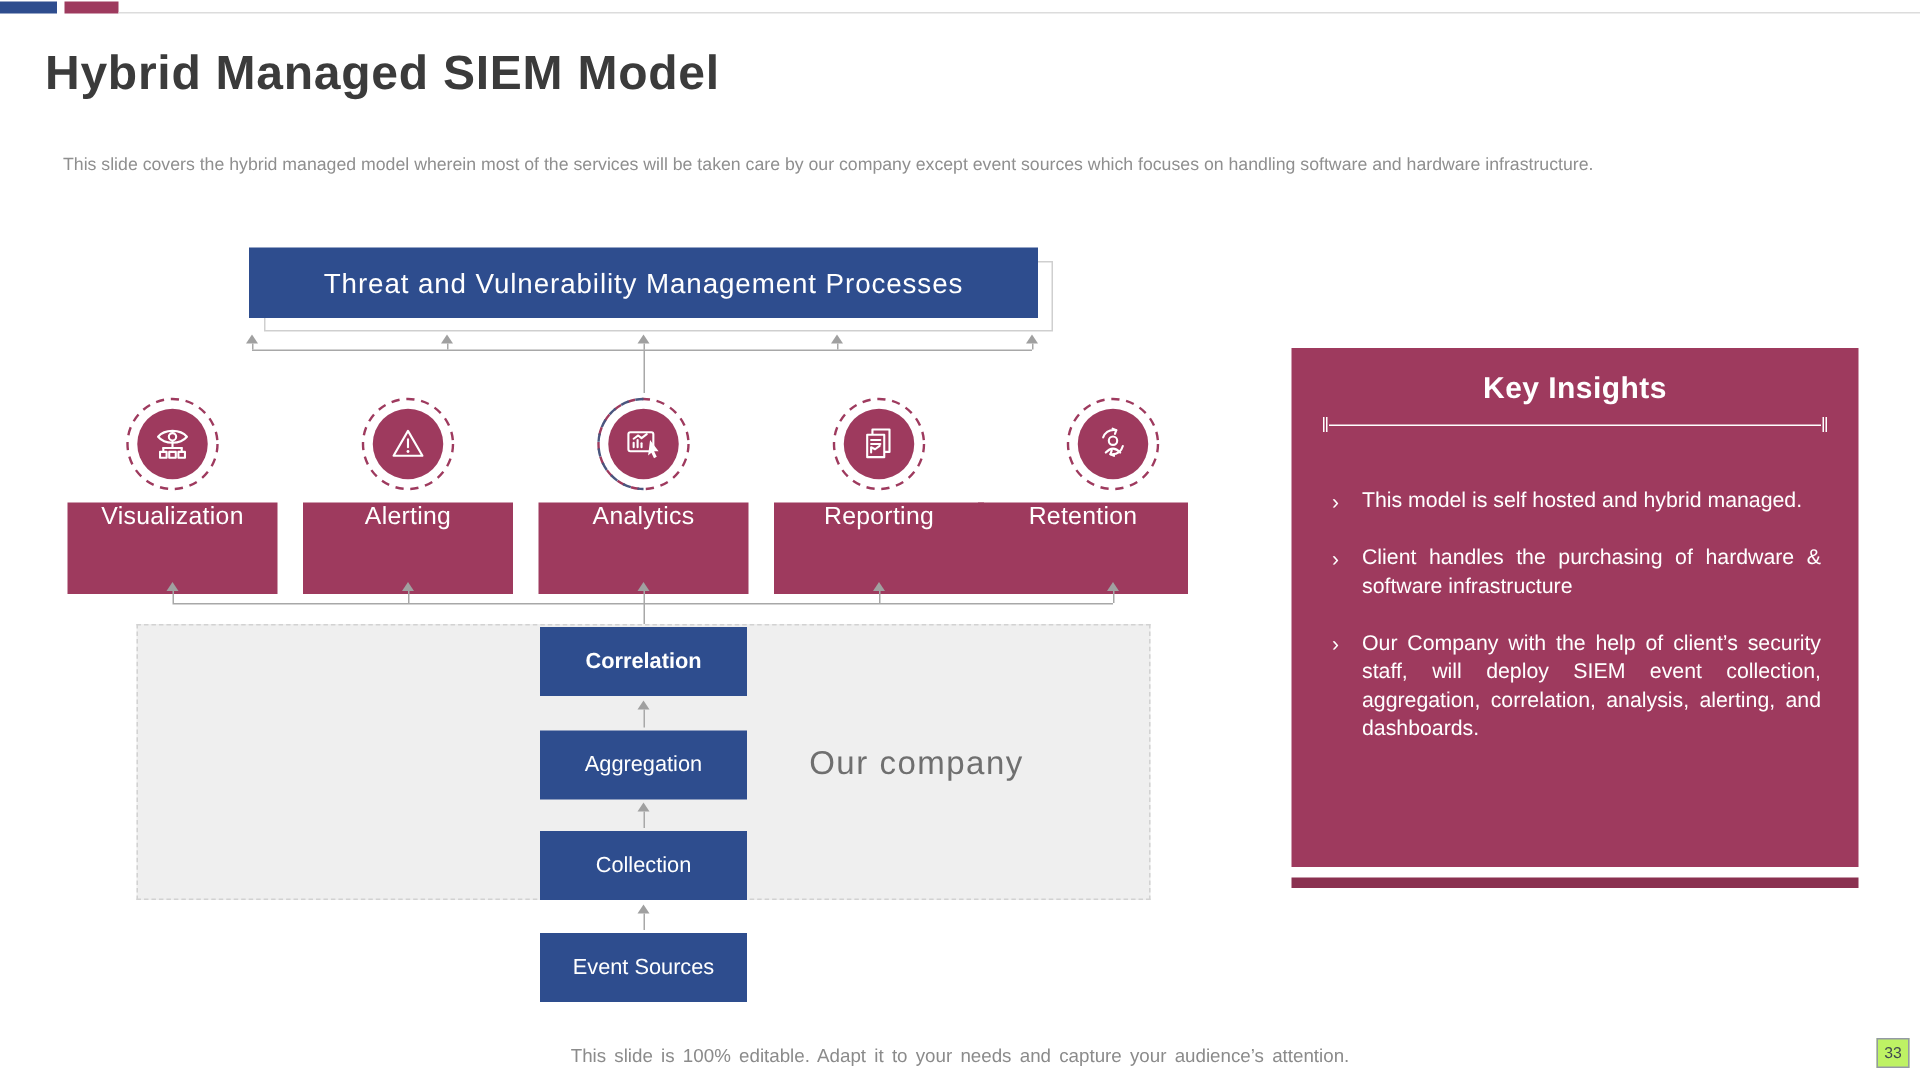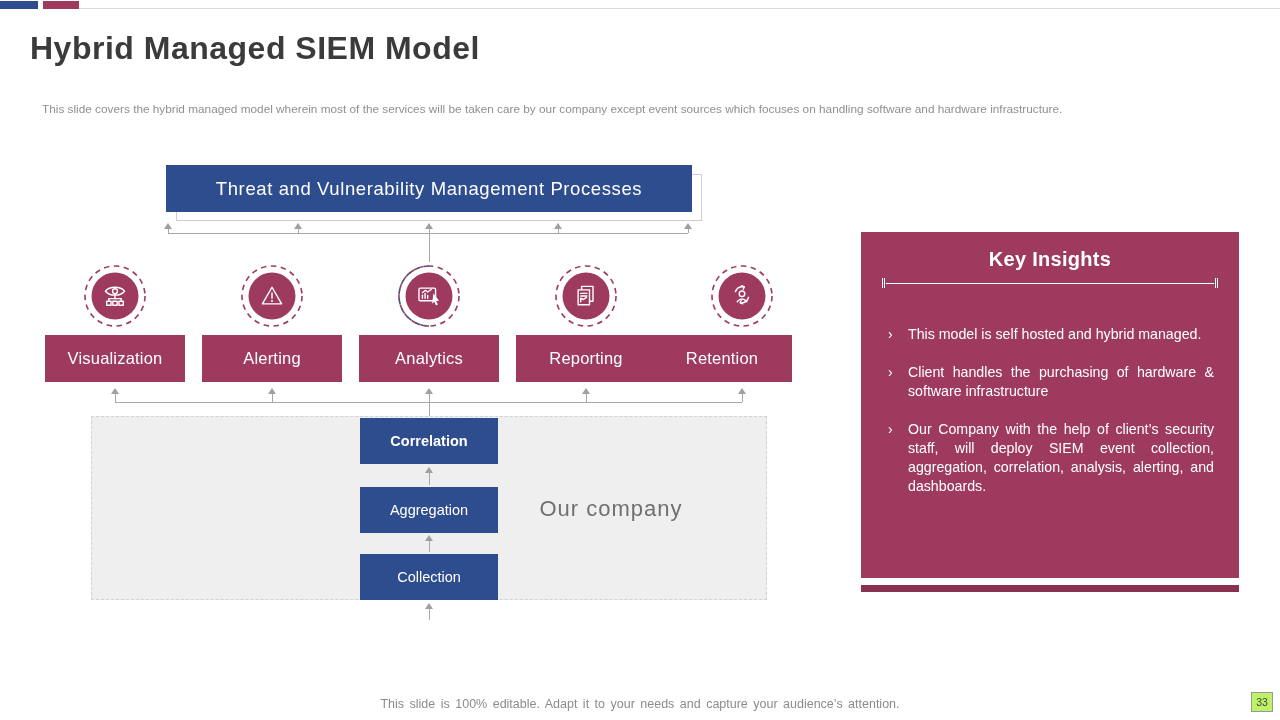--- a/index.html
+++ b/index.html
@@ -30,22 +30,22 @@
   
   .ring{position:absolute;width:66px;height:66px;}
   .ring svg{position:absolute;left:0;top:0;}
   .ring .glyph{position:absolute;left:19px;top:19px;}
   .ringc{fill:none;stroke:var(--maroon,#9e3a5e);stroke-width:1.6;stroke-dasharray:5.5 4.5;}
   .ringb{fill:none;stroke:#4a567f;stroke-width:1.6;stroke-dasharray:5.5 4.5;}
   .fillc{fill:var(--maroon,#9e3a5e);}
   .glyph path,.glyph line,.glyph rect,.glyph circle,.glyph polyline{fill:none;stroke:#fff;stroke-width:1.6;stroke-linecap:round;stroke-linejoin:round;}
   .glyph .solid{fill:#fff;stroke:none;}
   .glyph .sheetfill{fill:var(--maroon,#9e3a5e);}
-  .plabel{position:absolute;top:335px;width:140px;height:47px;background:var(--maroon,#9e3a5e);
-          color:#fff;font-size:16.5px;display:flex;align-items:center;justify-content:center;letter-spacing:.2px;}
+  .plabel{position:absolute;top:335px;width:140px;height:61px;background:var(--maroon,#9e3a5e);
+          color:#fff;font-size:16.5px;display:flex;justify-content:center;letter-spacing:.2px;}
 
   
   .zone{position:absolute;left:91px;top:416px;width:676px;height:184px;background:var(--zone_gray,#efefef);border:1px dashed #d2d2d2;}
   .stage{position:absolute;left:360px;width:138px;height:46px;background:var(--blue,#2e4d8e);
          color:#fff;font-size:14.5px;display:flex;align-items:center;justify-content:center;}
   .our-company{position:absolute;left:521px;top:496px;width:180px;text-align:center;font-size:22px;color:#6f6f6f;letter-spacing:1px;}
 
   
   .ki{position:absolute;left:861px;top:232px;width:378px;height:346px;background:var(--maroon,#9e3a5e);color:#fff;}
   .ki-title{margin-top:16px;text-align:center;font-size:20px;font-weight:bold;letter-spacing:.3px;}
@@ -228,20 +228,23 @@
   <div class="arr" style="left:424.5px;top:535px;">
       <div class="head"></div>
       <div class="stem" style="height:11px;"></div>
     </div>
   <div class="stage" style="top:554px;">
       <span>Collection</span>
     </div>
   <div class="arr" style="left:424.5px;top:603px;">
       <div class="head"></div>
       <div class="stem" style="height:11px;"></div>
+    </div>
+  <div class="stage" style="top:622px;">
+      <span>Event Sources</span>
     </div>
 
   <div class="ki">
     <div class="ki-title">Key Insights</div>
     <div class="ki-rule">
       <span class="endcap"></span>
       <span class="mid"></span>
       <span class="endcap"></span>
     </div>
     <div class="ki-bullets">

